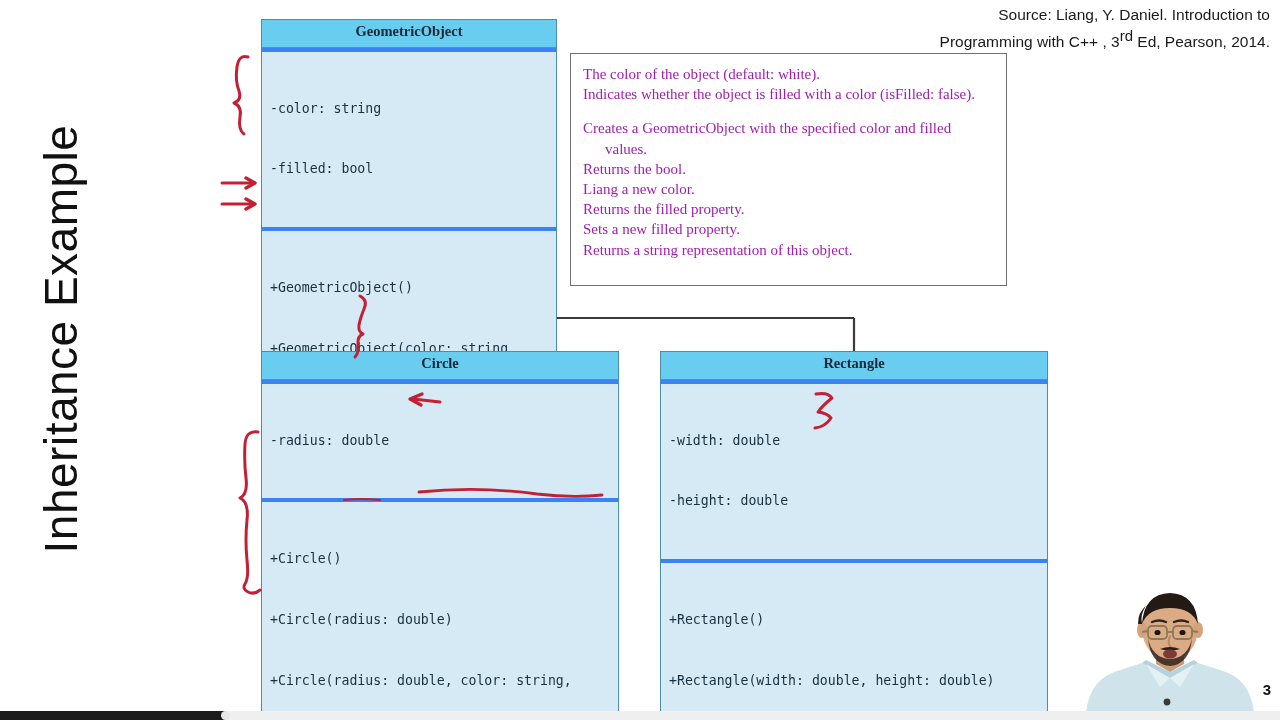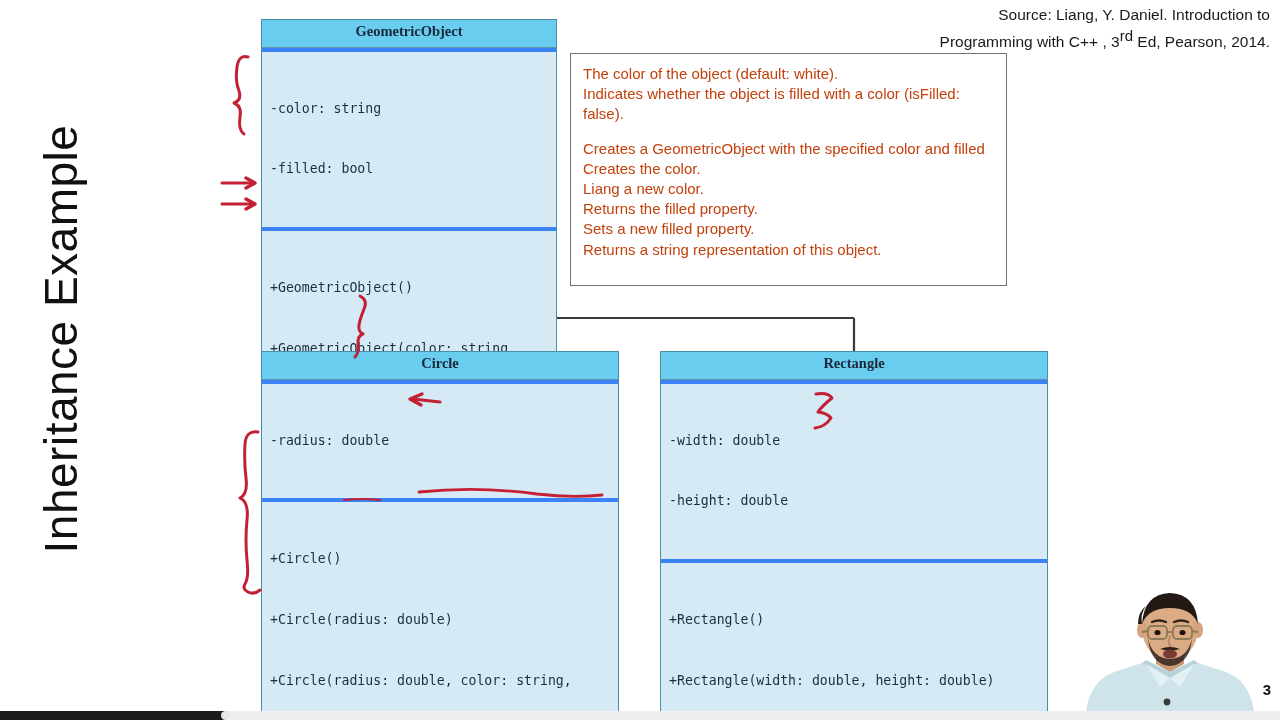--- a/index.html
+++ b/index.html
@@ -50,22 +50,22 @@
 
   #geo{left:261px;top:19px;width:296px;}
   #circle{left:261px;top:351px;width:358px;}
   #rect{left:660px;top:351px;width:388px;}
 
   
   .descbox{
     position:absolute;left:570px;top:53px;width:437px;height:233px;
     background:#ffffff;border:1px solid #6f6f6f;box-sizing:border-box;
     padding:10px 8px 0 12px;
-    font-family:Liberation Sans, sans-serif;
-    font-size:15px;line-height:20.2px;color:#c2410c;
+    font-family:Liberation Serif, serif;
+    font-size:15px;line-height:20.2px;color:#a21caf;
   }
   .descbox .ln{display:block;white-space:pre-wrap;}
   .descbox .ind{display:block;padding-left:22px;}
   .descbox .gap{display:block;height:14px;}
 
   
   .conn{position:absolute;left:0;top:0;width:1280px;height:720px;pointer-events:none;}
 
   
   .ink{position:absolute;left:0;top:0;width:1280px;height:720px;pointer-events:none;}
@@ -125,21 +125,22 @@
       <span class="ln">+setFilled(filled: bool): void</span>
       <span class="ln">+toString(): string const</span>
     </div>
   </div>
 
   <div class="descbox">
     <span class="ln">The color of the object (default: white).</span>
     <span class="ln">Indicates whether the object is filled with a color (isFilled: false).</span>
     <span class="gap"></span>
     <span class="ln">Creates a GeometricObject with the specified color and filled</span>
-    <span class="ln">Creates the color.</span>
+    <span class="ind">values.</span>
+    <span class="ln">Returns the bool.</span>
     <span class="ln">Liang a new color.</span>
     <span class="ln">Returns the filled property.</span>
     <span class="ln">Sets a new filled property.</span>
     <span class="ln">Returns a string representation of this object.</span>
   </div>
 
   <div class="uml" id="circle">
     <div class="hdr">Circle</div>
     <div class="sect">
       <span class="ln">-radius: double</span>

